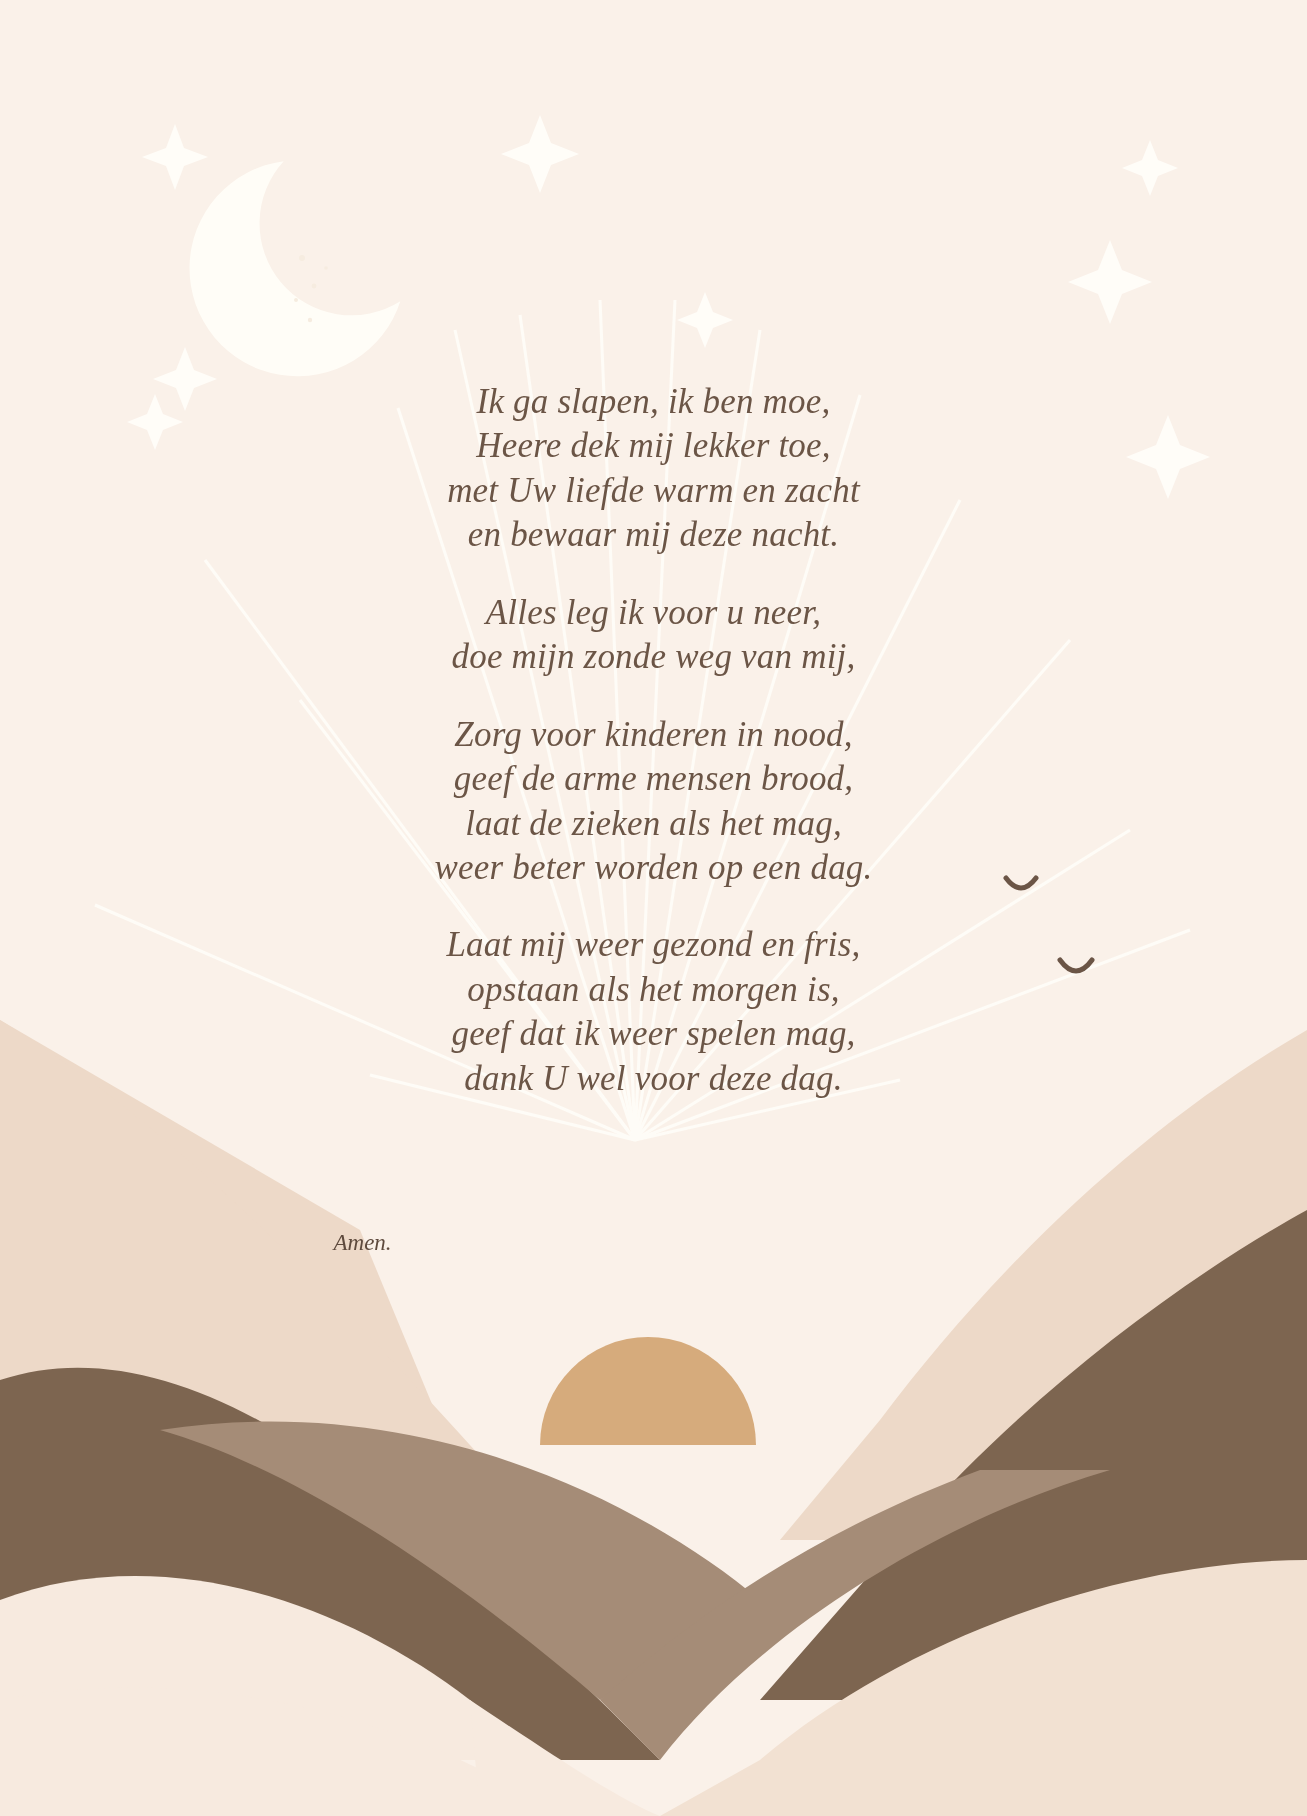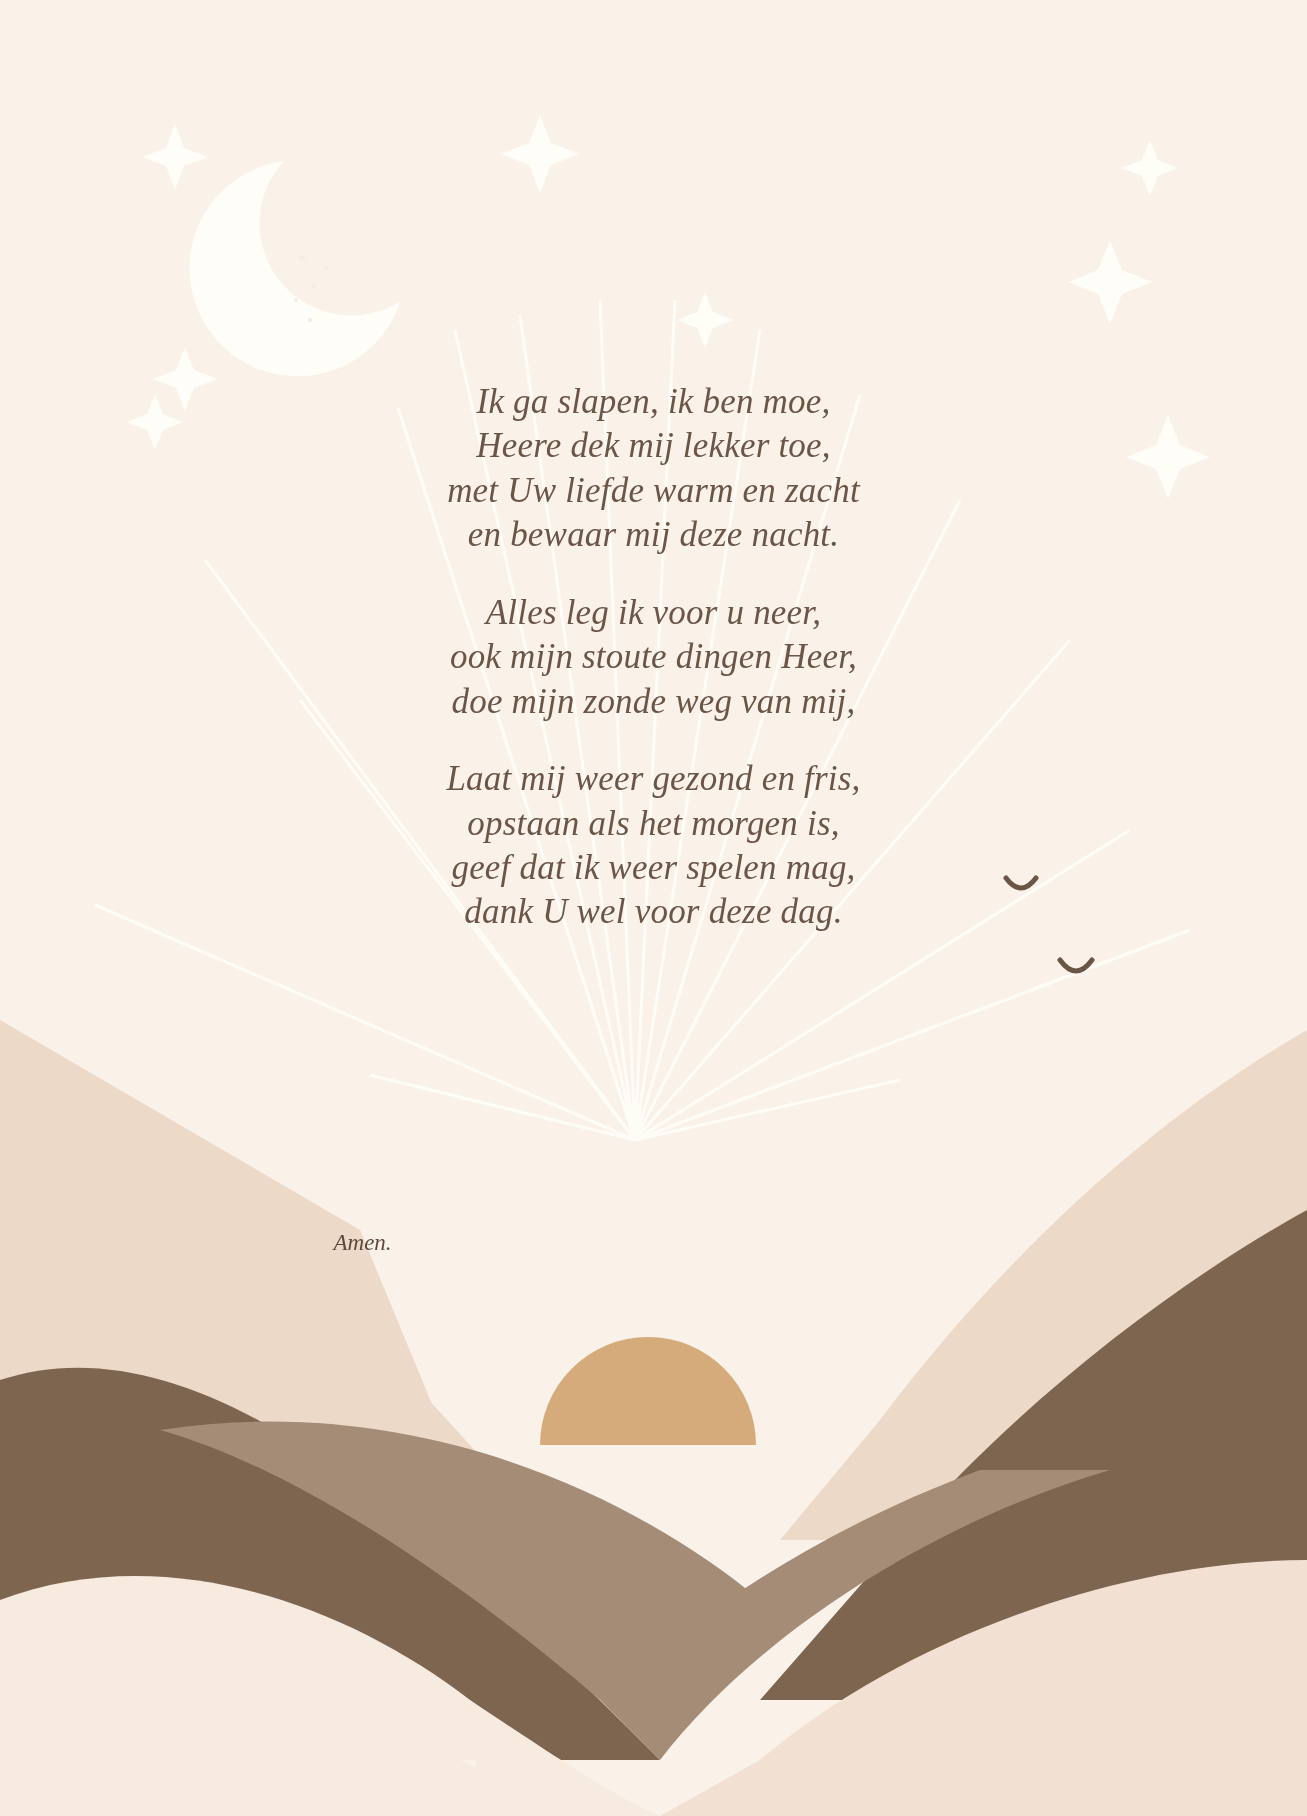--- a/index.html
+++ b/index.html
@@ -152,24 +152,29 @@
 
       <div class="stanza">
         <span class="poem-line">Ik ga slapen, ik ben moe,</span>
         <span class="poem-line">Heere dek mij lekker toe,</span>
         <span class="poem-line">met Uw liefde warm en zacht</span>
         <span class="poem-line">en bewaar mij deze nacht.</span>
       </div>
 
       <div class="stanza">
         <span class="poem-line">Alles leg ik voor u neer,</span>
-        <span class="poem-line">ook mijn stoute dingen Heer,</span>
         <span class="poem-line">doe mijn zonde weg van mij,</span>
       </div>
 
+      <div class="stanza">
+        <span class="poem-line">Zorg voor kinderen in nood,</span>
+        <span class="poem-line">geef de arme mensen brood,</span>
+        <span class="poem-line">laat de zieken als het mag,</span>
+        <span class="poem-line">weer beter worden op een dag.</span>
+      </div>
 
       <div class="stanza">
         <span class="poem-line">Laat mij weer gezond en fris,</span>
         <span class="poem-line">opstaan als het morgen is,</span>
         <span class="poem-line">geef dat ik weer spelen mag,</span>
         <span class="poem-line">dank U wel voor deze dag.</span>
       </div>
 
     </div>
 

